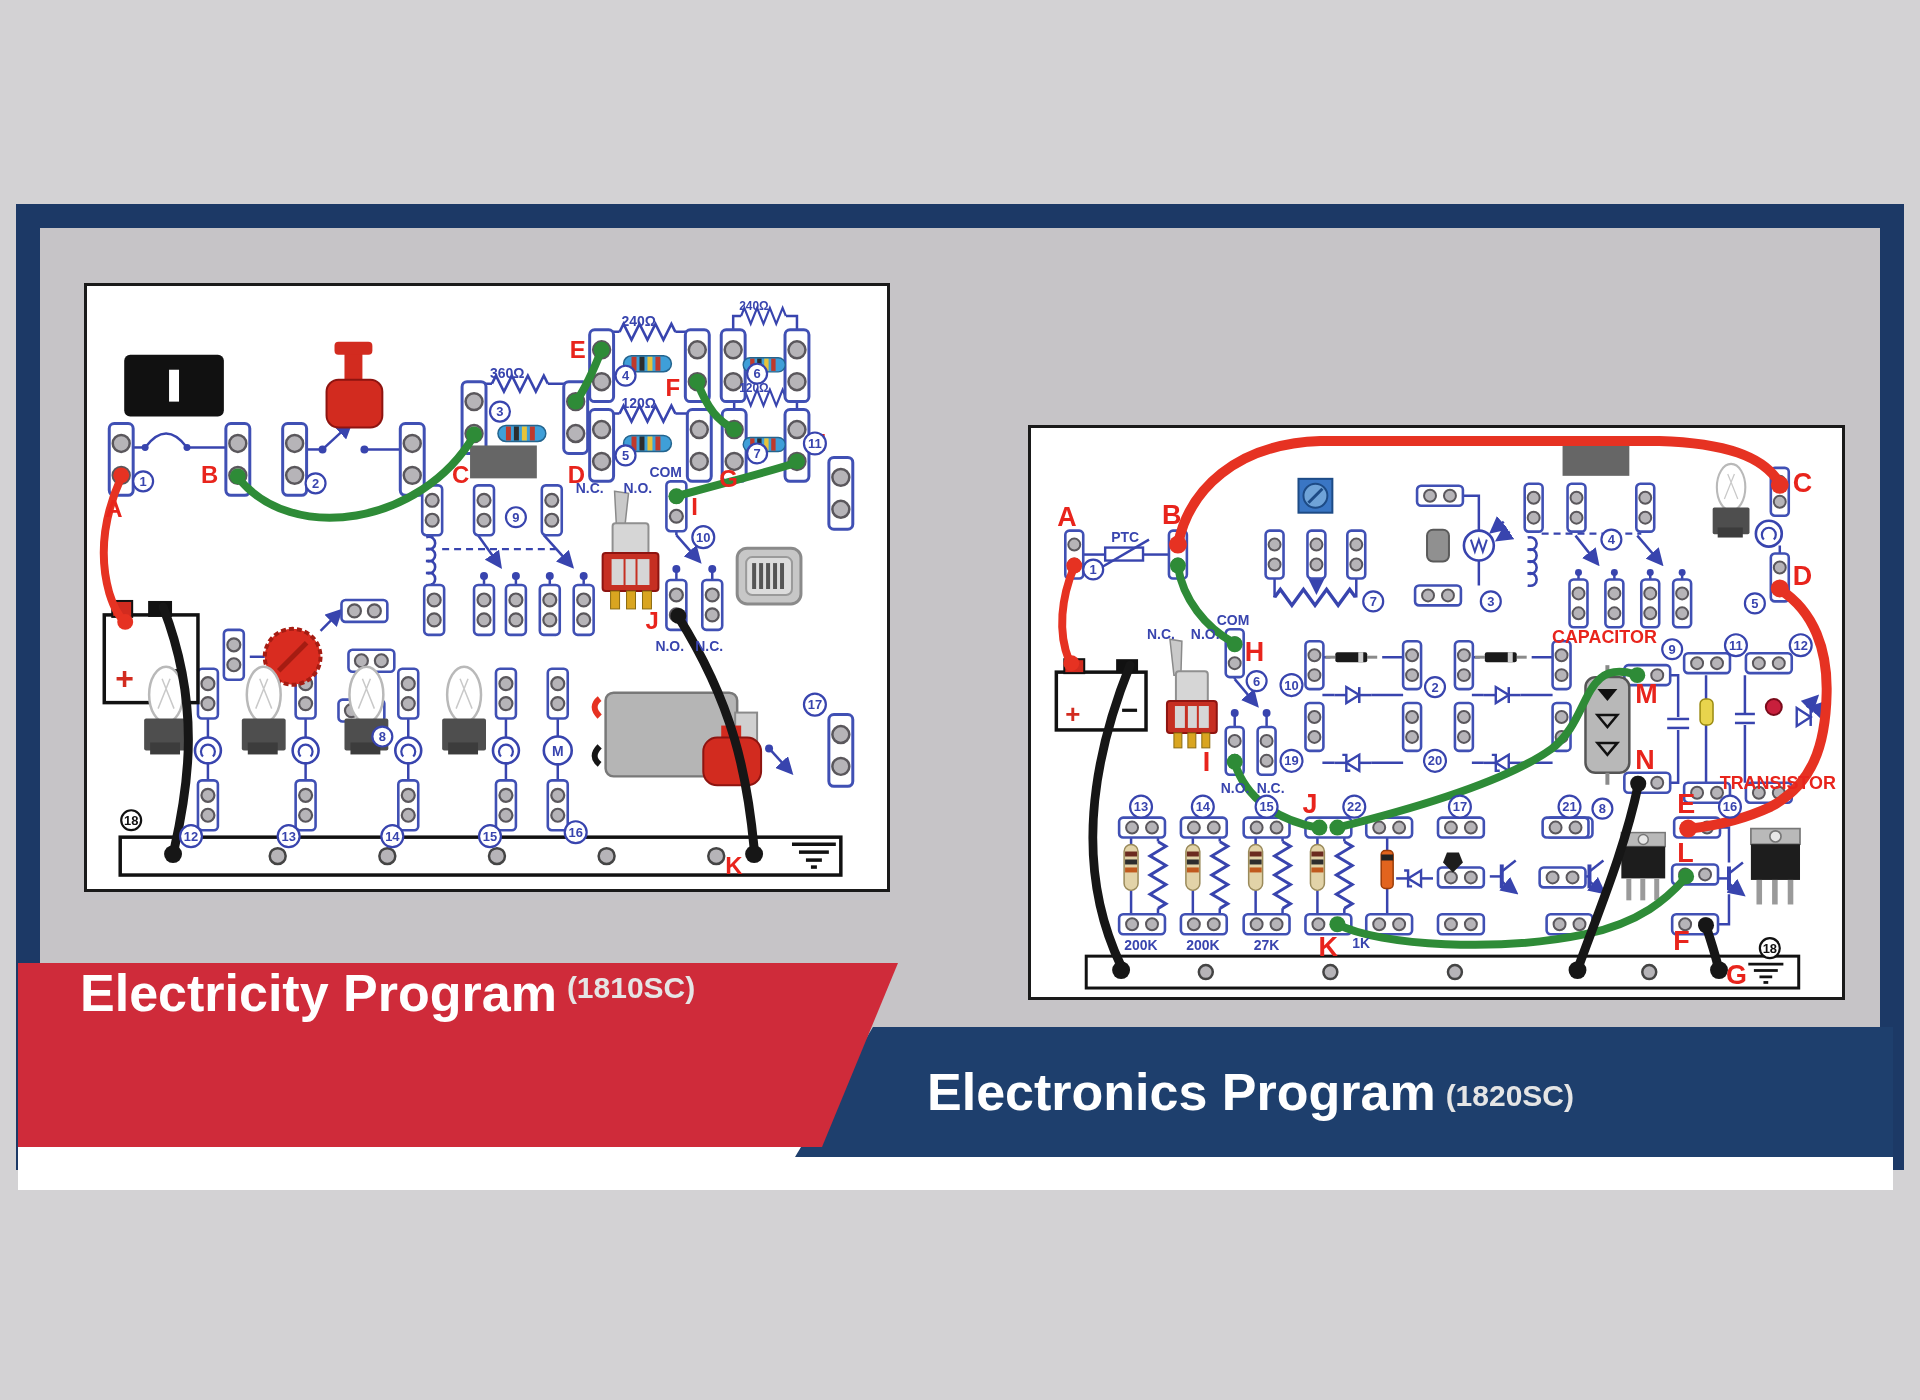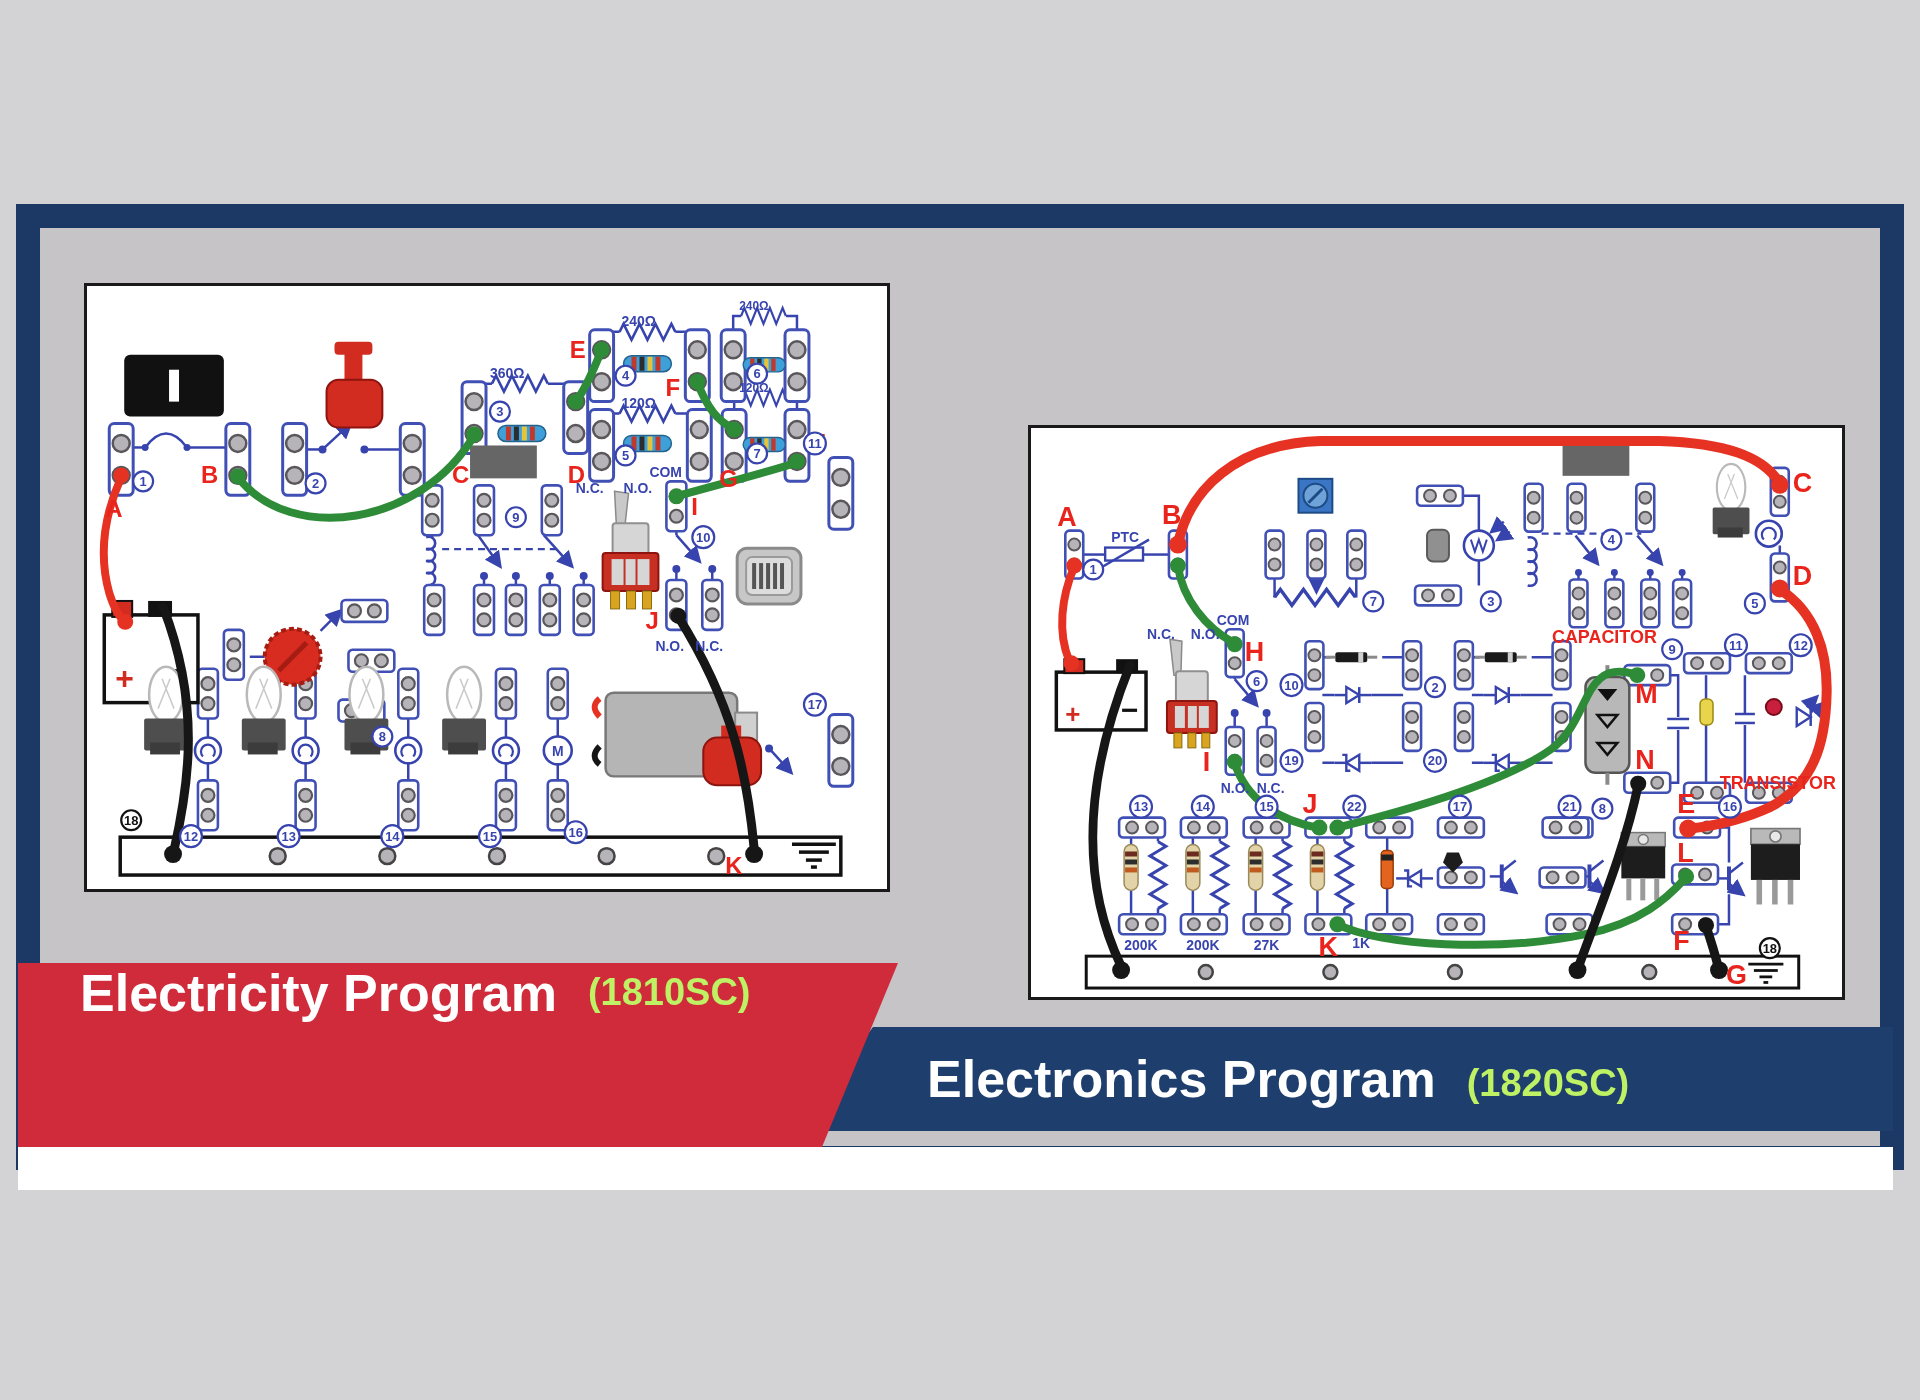--- a/index.html
+++ b/index.html
@@ -7,25 +7,25 @@
   #frame{position:absolute;left:16px;top:204px;width:1888px;height:966px;box-sizing:border-box;
          border:24px solid #1c3966;background:#c6c4c7;}
   .board{position:absolute;background:#fff;border:3px solid #1a1a1a;box-sizing:border-box;}
   #board-left{left:84px;top:283px;width:806px;height:609px;}
   #board-right{left:1028px;top:425px;width:817px;height:575px;}
   .board svg{display:block;width:100%;height:100%;}
   #strip-white{position:absolute;left:18px;top:1147px;width:1875px;height:43px;background:#ffffff;}
   #banner-red{position:absolute;left:18px;top:963px;width:880px;height:184px;
       clip-path:polygon(0 0,100% 0,calc(100% - 76px) 100%,0 100%);
       display:flex;padding-left:62px;box-sizing:border-box;}
-  #banner-navy{position:absolute;left:795px;top:1027px;width:1098px;height:104px;
+  #banner-navy{position:absolute;left:795px;top:1027px;width:1098px;height:130px;
       clip-path:polygon(78px 0,100% 0,100% 100%,0 100%);
       display:flex;align-items:center;padding-left:132px;box-sizing:border-box;}
   .banner-title{color:#fff;font-weight:bold;font-size:52px;letter-spacing:0px;}
-  .banner-code{color:#bef264;font-weight:bold;font-size:38px;margin-left:31px;padding-top:8px;}
+  .banner-code{color:#e5e5e5;font-weight:bold;font-size:30px;margin-left:10px;padding-top:8px;}
   
   text{font-family:"Liberation Sans",sans-serif;}
   .bl{fill:#3844ae;font-weight:bold;font-size:14px;}
   .bl2{fill:#3844ae;font-weight:bold;font-size:12px;}
   .rl{fill:#e8241c;font-weight:bold;font-size:24px;}
   .rl2{fill:#e8241c;font-weight:bold;font-size:27px;}
   .rlbig{fill:#e8241c;font-weight:bold;font-size:18px;}
   .cn circle{fill:#fff;stroke:#3844ae;stroke-width:2.2;}
   .cn text{fill:#3844ae;font-weight:bold;font-size:13px;text-anchor:middle;}
   .cnk circle{stroke:#111;}

